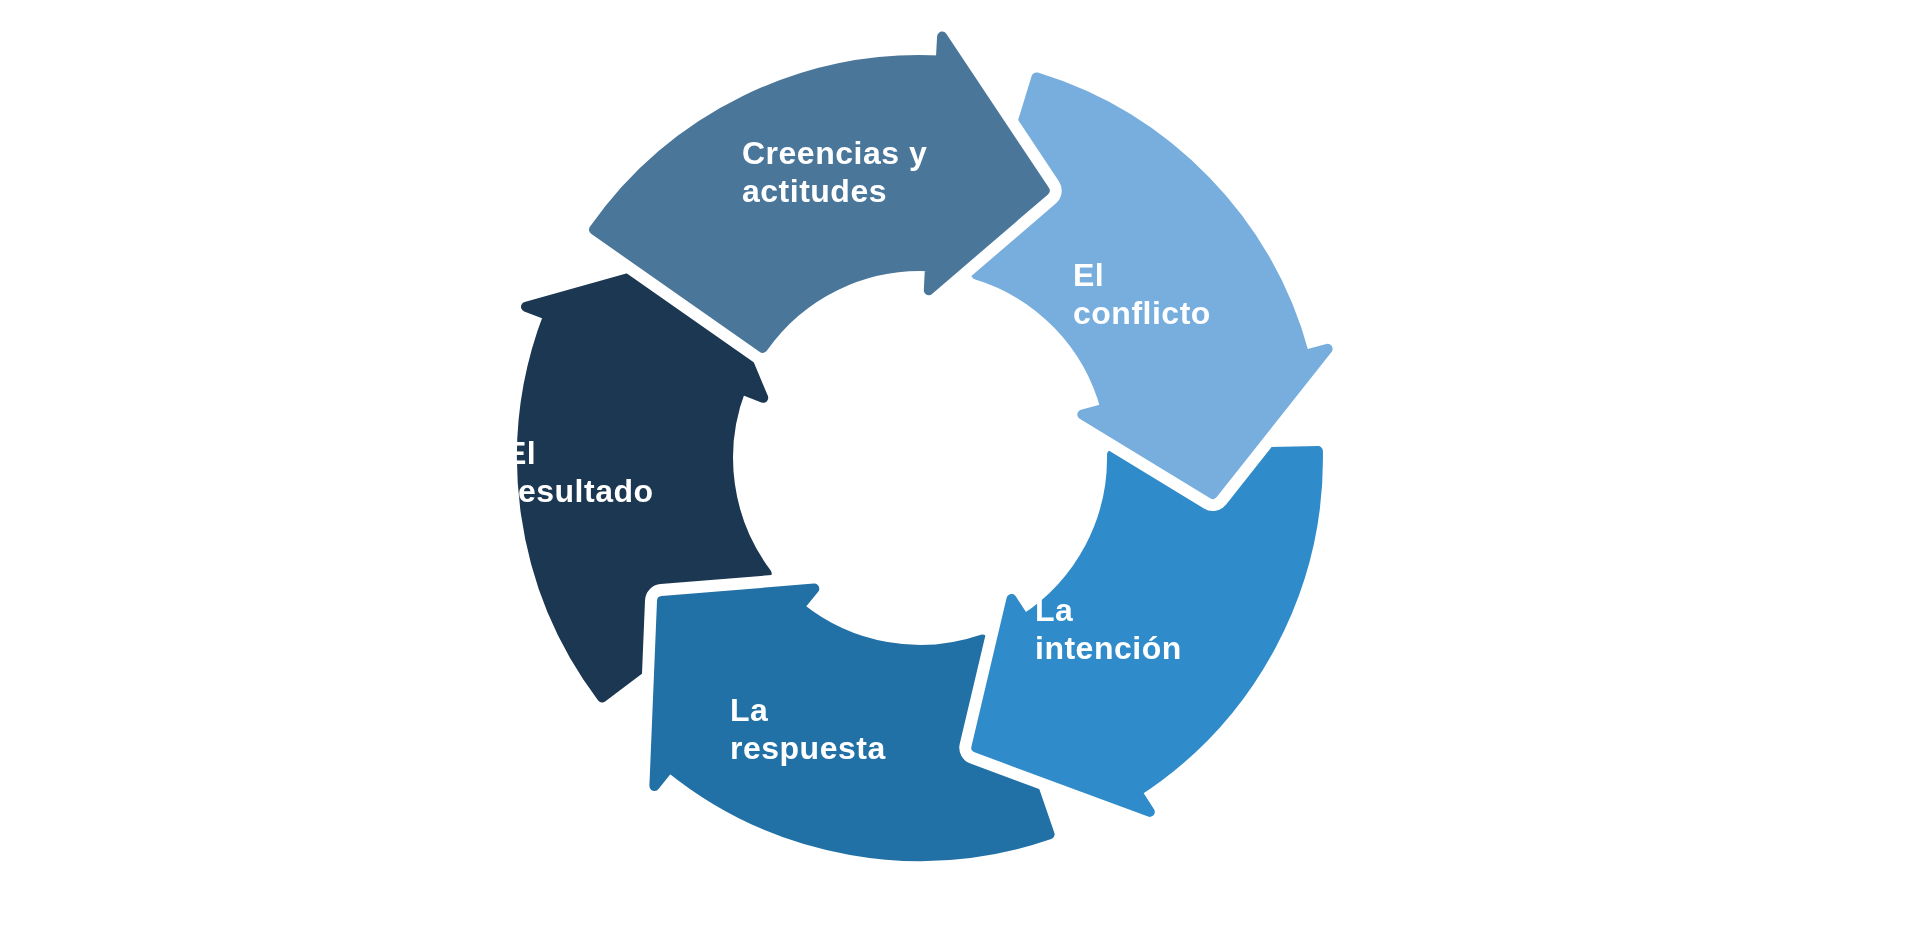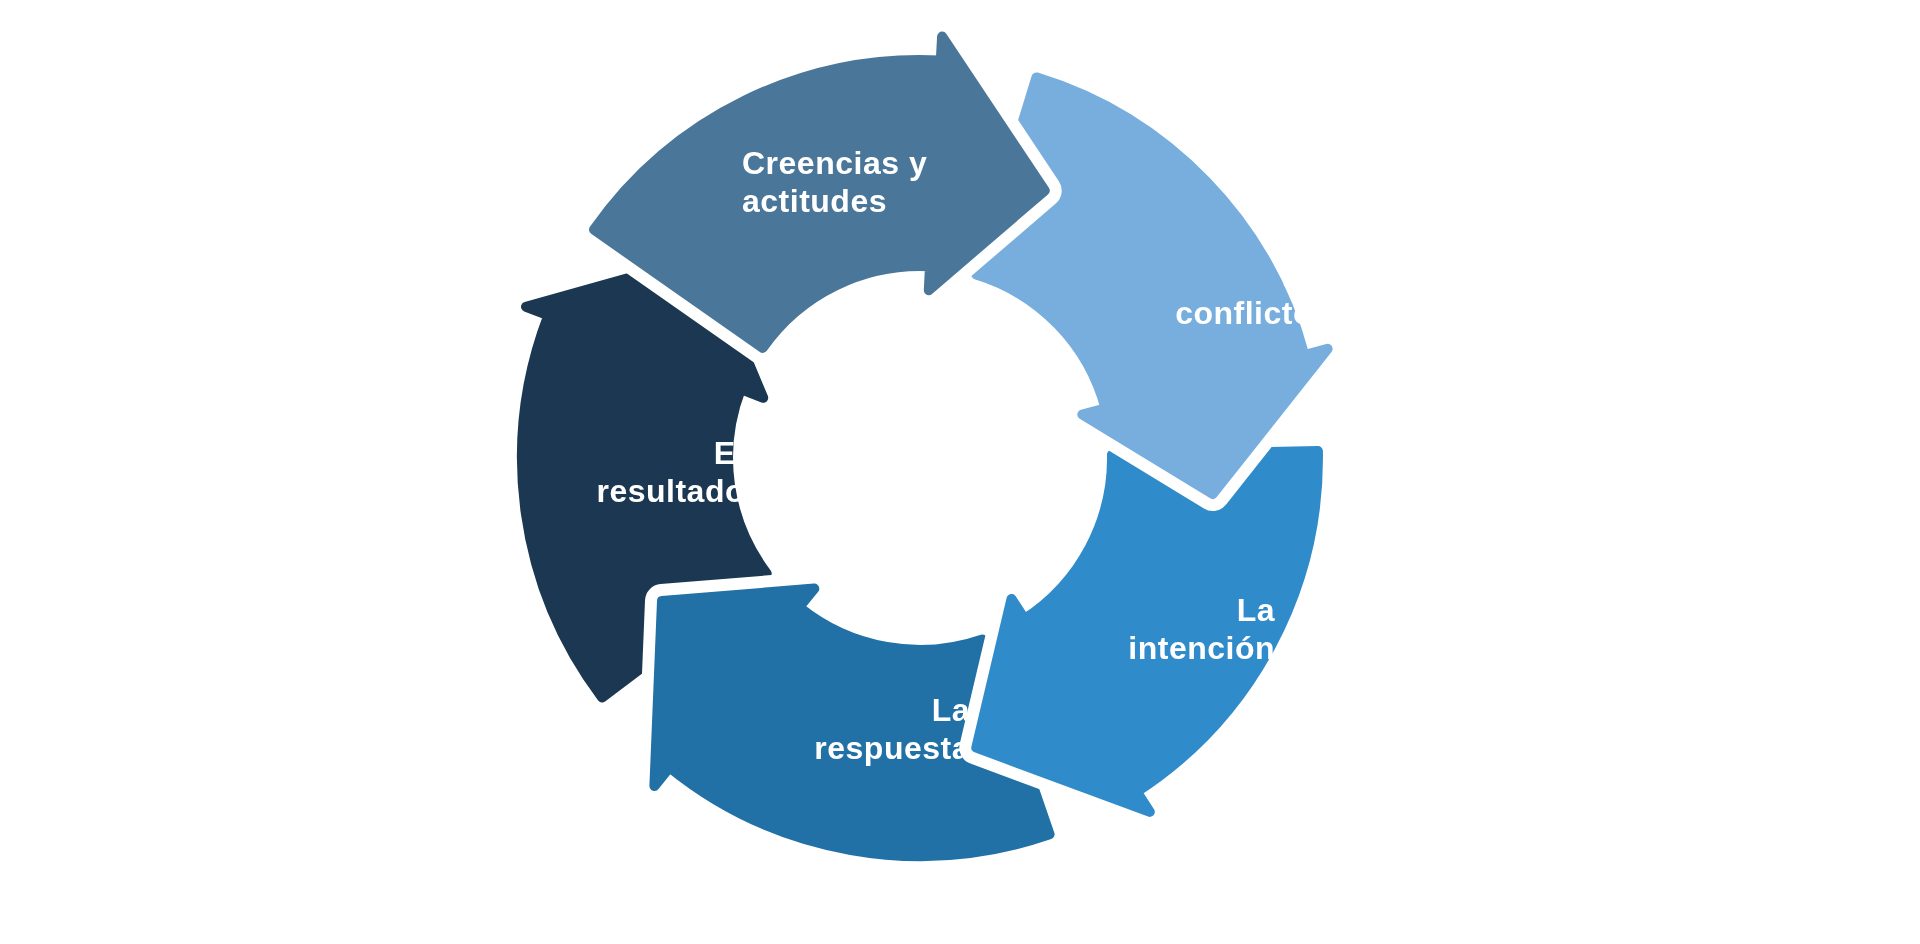--- a/index.html
+++ b/index.html
@@ -24,24 +24,24 @@
     display: block;
   }
   .cycle-label {
     position: absolute;
     color: #ffffff;
     font-weight: bold;
     font-size: 32px;
     line-height: 38px;
     letter-spacing: 0.5px;
     white-space: pre-line;
-    text-align: right;
+    text-align: left;
     pointer-events: none;
   }
-  .label-creencias { left: 742px; top: 144px; width: 260px; text-align: left; }
+  .label-creencias { left: 742px; top: 134px; width: 260px; text-align: left; }
   .label-conflicto { left: 1073px; top: 256px; width: 240px; }
   .label-intencion { left: 1035px; top: 591px; width: 240px; }
   .label-respuesta { left: 730px;  top: 691px; width: 240px; }
   .label-resultado { left: 505px;  top: 434px; width: 240px; }
 </style>
 </head>
 <body>
 
 <div class="stage">
 

